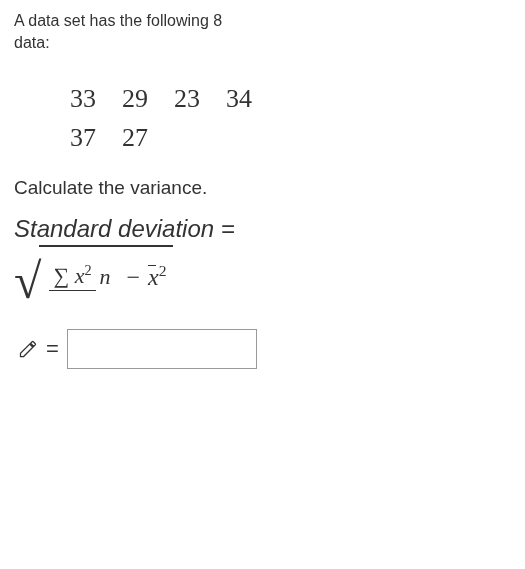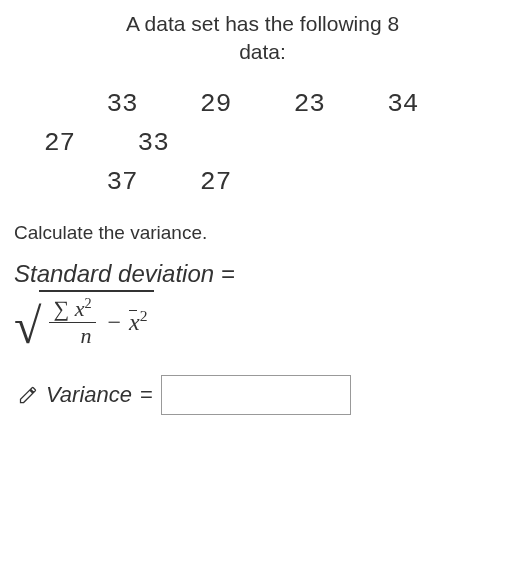--- a/index.html
+++ b/index.html
@@ -5,27 +5,26 @@
   * { box-sizing: border-box; }
   body {
     margin: 0;
     padding: 10px 14px;
     font-family: Arial, Helvetica, sans-serif;
     color: #333;
     width: 525px;
     background: #fff;
   }
   .prompt {
-    font-size: 21px;
+    font-size: 16px;
     line-height: 1.35;
-    margin-bottom: 18px;
-    text-align: center;
+    margin-bottom: 26px;
   }
   .data-items {
-    font-family: Liberation Mono, monospace;
+    font-family: Liberation Serif, serif;
     font-size: 26px;
     line-height: 1.5;
     margin: 0 0 20px 30px;
   }
   .data-row { white-space: pre; }
   .calc {
     font-size: 19px;
     margin: 6px 0 16px 0;
   }
   .formula-label {
@@ -53,22 +52,22 @@
     top: 6px;
   }
   .radicand {
     border-top: 2px solid #333;
     padding: 4px 6px 2px 6px;
     display: flex;
     align-items: center;
   }
   .frac {
     display: inline-flex;
-    flex-direction: column;
-    align-items: flex-end;
+    flex-direction: row;
+    align-items: center;
     vertical-align: middle;
     margin: 0 4px;
   }
   .frac .num, .frac .den {
     padding: 0 4px;
     font-size: 22px;
     line-height: 1.2;
   }
   .frac .num { border-bottom: 1.5px solid #333; }
   .minus { margin: 0 8px; }
@@ -117,21 +116,20 @@
 </head>
 <body>
 
 <div class="prompt">
   <span>A data set has the following 8</span><br>
   <span>data:</span>
 </div>
 
 <div class="data-items">
   <div class="data-row">    33    29    23    34</div>
-  <div class="data-row">27    33</div>
   <div class="data-row">    37    27</div>
 </div>
 
 <div class="calc">Calculate the variance.</div>
 
 <div class="formula-label">Standard deviation =</div>
 
 <div class="formula">
   <div class="radical">
     <span class="surd">√</span>
@@ -148,16 +146,15 @@
         <span class="xbar" style="font-style:italic">x</span><span class="sup">2</span>
       </span>
     </span>
   </div>
 </div>
 
 <div class="answer-row">
   <svg class="pencil" viewBox="0 0 24 24">
     <path d="M3 17.25V21h3.75L17.81 9.94l-3.75-3.75L3 17.25zM20.71 7.04a1 1 0 0 0 0-1.41l-2.34-2.34a1 1 0 0 0-1.41 0l-1.83 1.83 3.75 3.75 1.83-1.83z" fill="none" stroke="#333" stroke-width="1.5"></path>
   </svg>
-  <span>Variance</span>
   <span class="eq">=</span>
   <input type="text" class="answer-input" value="" style="">
 </div>
 
 </body></html>

